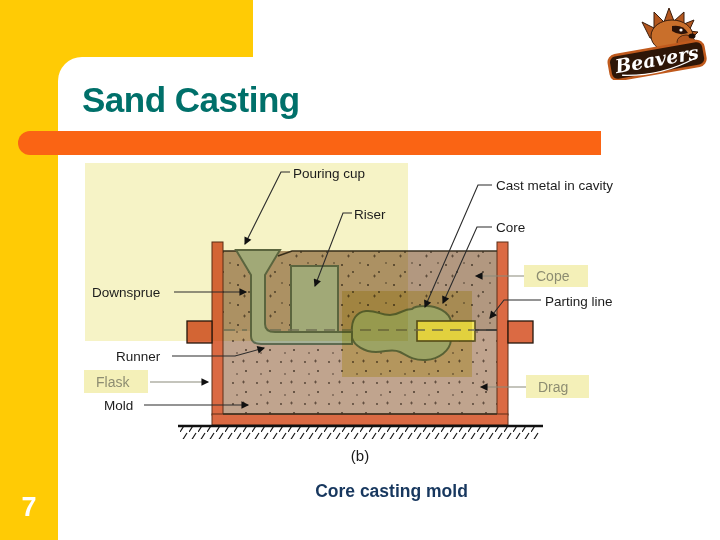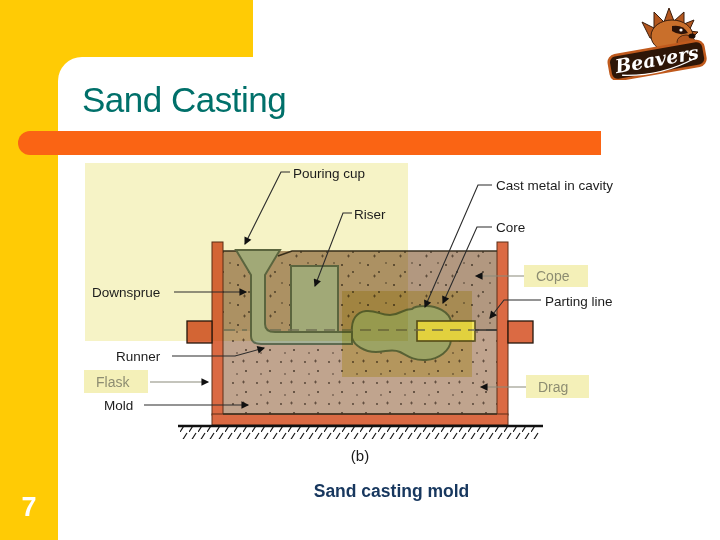--- a/index.html
+++ b/index.html
@@ -2,21 +2,21 @@
 <html><head>
 <meta charset="utf-8">
 <style>
   html,body{margin:0;padding:0;}
   body{width:720px;height:540px;position:relative;overflow:hidden;background:#fff;
        font-family:"Liberation Sans", sans-serif;}
   .bg-yellow-left{position:absolute;left:0;top:0;width:58px;height:540px;background:#FFCB05;}
   .bg-yellow-top{position:absolute;left:0;top:0;width:253px;height:100px;background:#FFCB05;}
   .panel{position:absolute;left:58px;top:57px;width:662px;height:483px;background:#ffffff;
          border-top-left-radius:24px;}
-  .title{position:absolute;left:82px;top:80px;font-size:35px;font-weight:normal;
+  .title{position:absolute;left:82px;top:80px;font-size:35px;font-weight:bold;
          color:#00706A;letter-spacing:-0.5px;}
   .orange-bar{position:absolute;left:18px;top:131px;width:583px;height:24px;
          background:#FA6414;border-radius:12px 0 0 12px;}
   .page-number{position:absolute;left:8px;top:492px;width:42px;text-align:center;
          font-size:27px;font-weight:bold;color:#ffffff;}
   .fig-label{position:absolute;left:250px;top:447px;width:220px;text-align:center;
          font-size:15px;color:#1a1a1a;}
   .caption{position:absolute;left:250px;top:481px;width:283px;text-align:center;
          font-size:17.5px;font-weight:bold;color:#17375E;}
   svg.diagram{position:absolute;left:0;top:0;}
@@ -147,13 +147,13 @@
     <path d="M80.5,41 v10" stroke="#1e0d05" stroke-width="0.8"></path>
   </g>
   <g transform="rotate(-10 51 56)">
     <rect x="3" y="44" width="96" height="25" rx="7" fill="#2E1607" stroke="#C05A1D" stroke-width="2.5"></rect>
     <text class="logo-script" x="51" y="62" text-anchor="middle">Beavers</text>
     <path d="M14,65 q38,8 74,-4" stroke="#ffffff" stroke-width="1.4" fill="none"></path>
   </g>
 </svg>
 
 <div class="fig-label">(b)</div>
-<div class="caption">Sand casting mold</div>
+<div class="caption">Core casting mold</div>
 
 </body></html>

